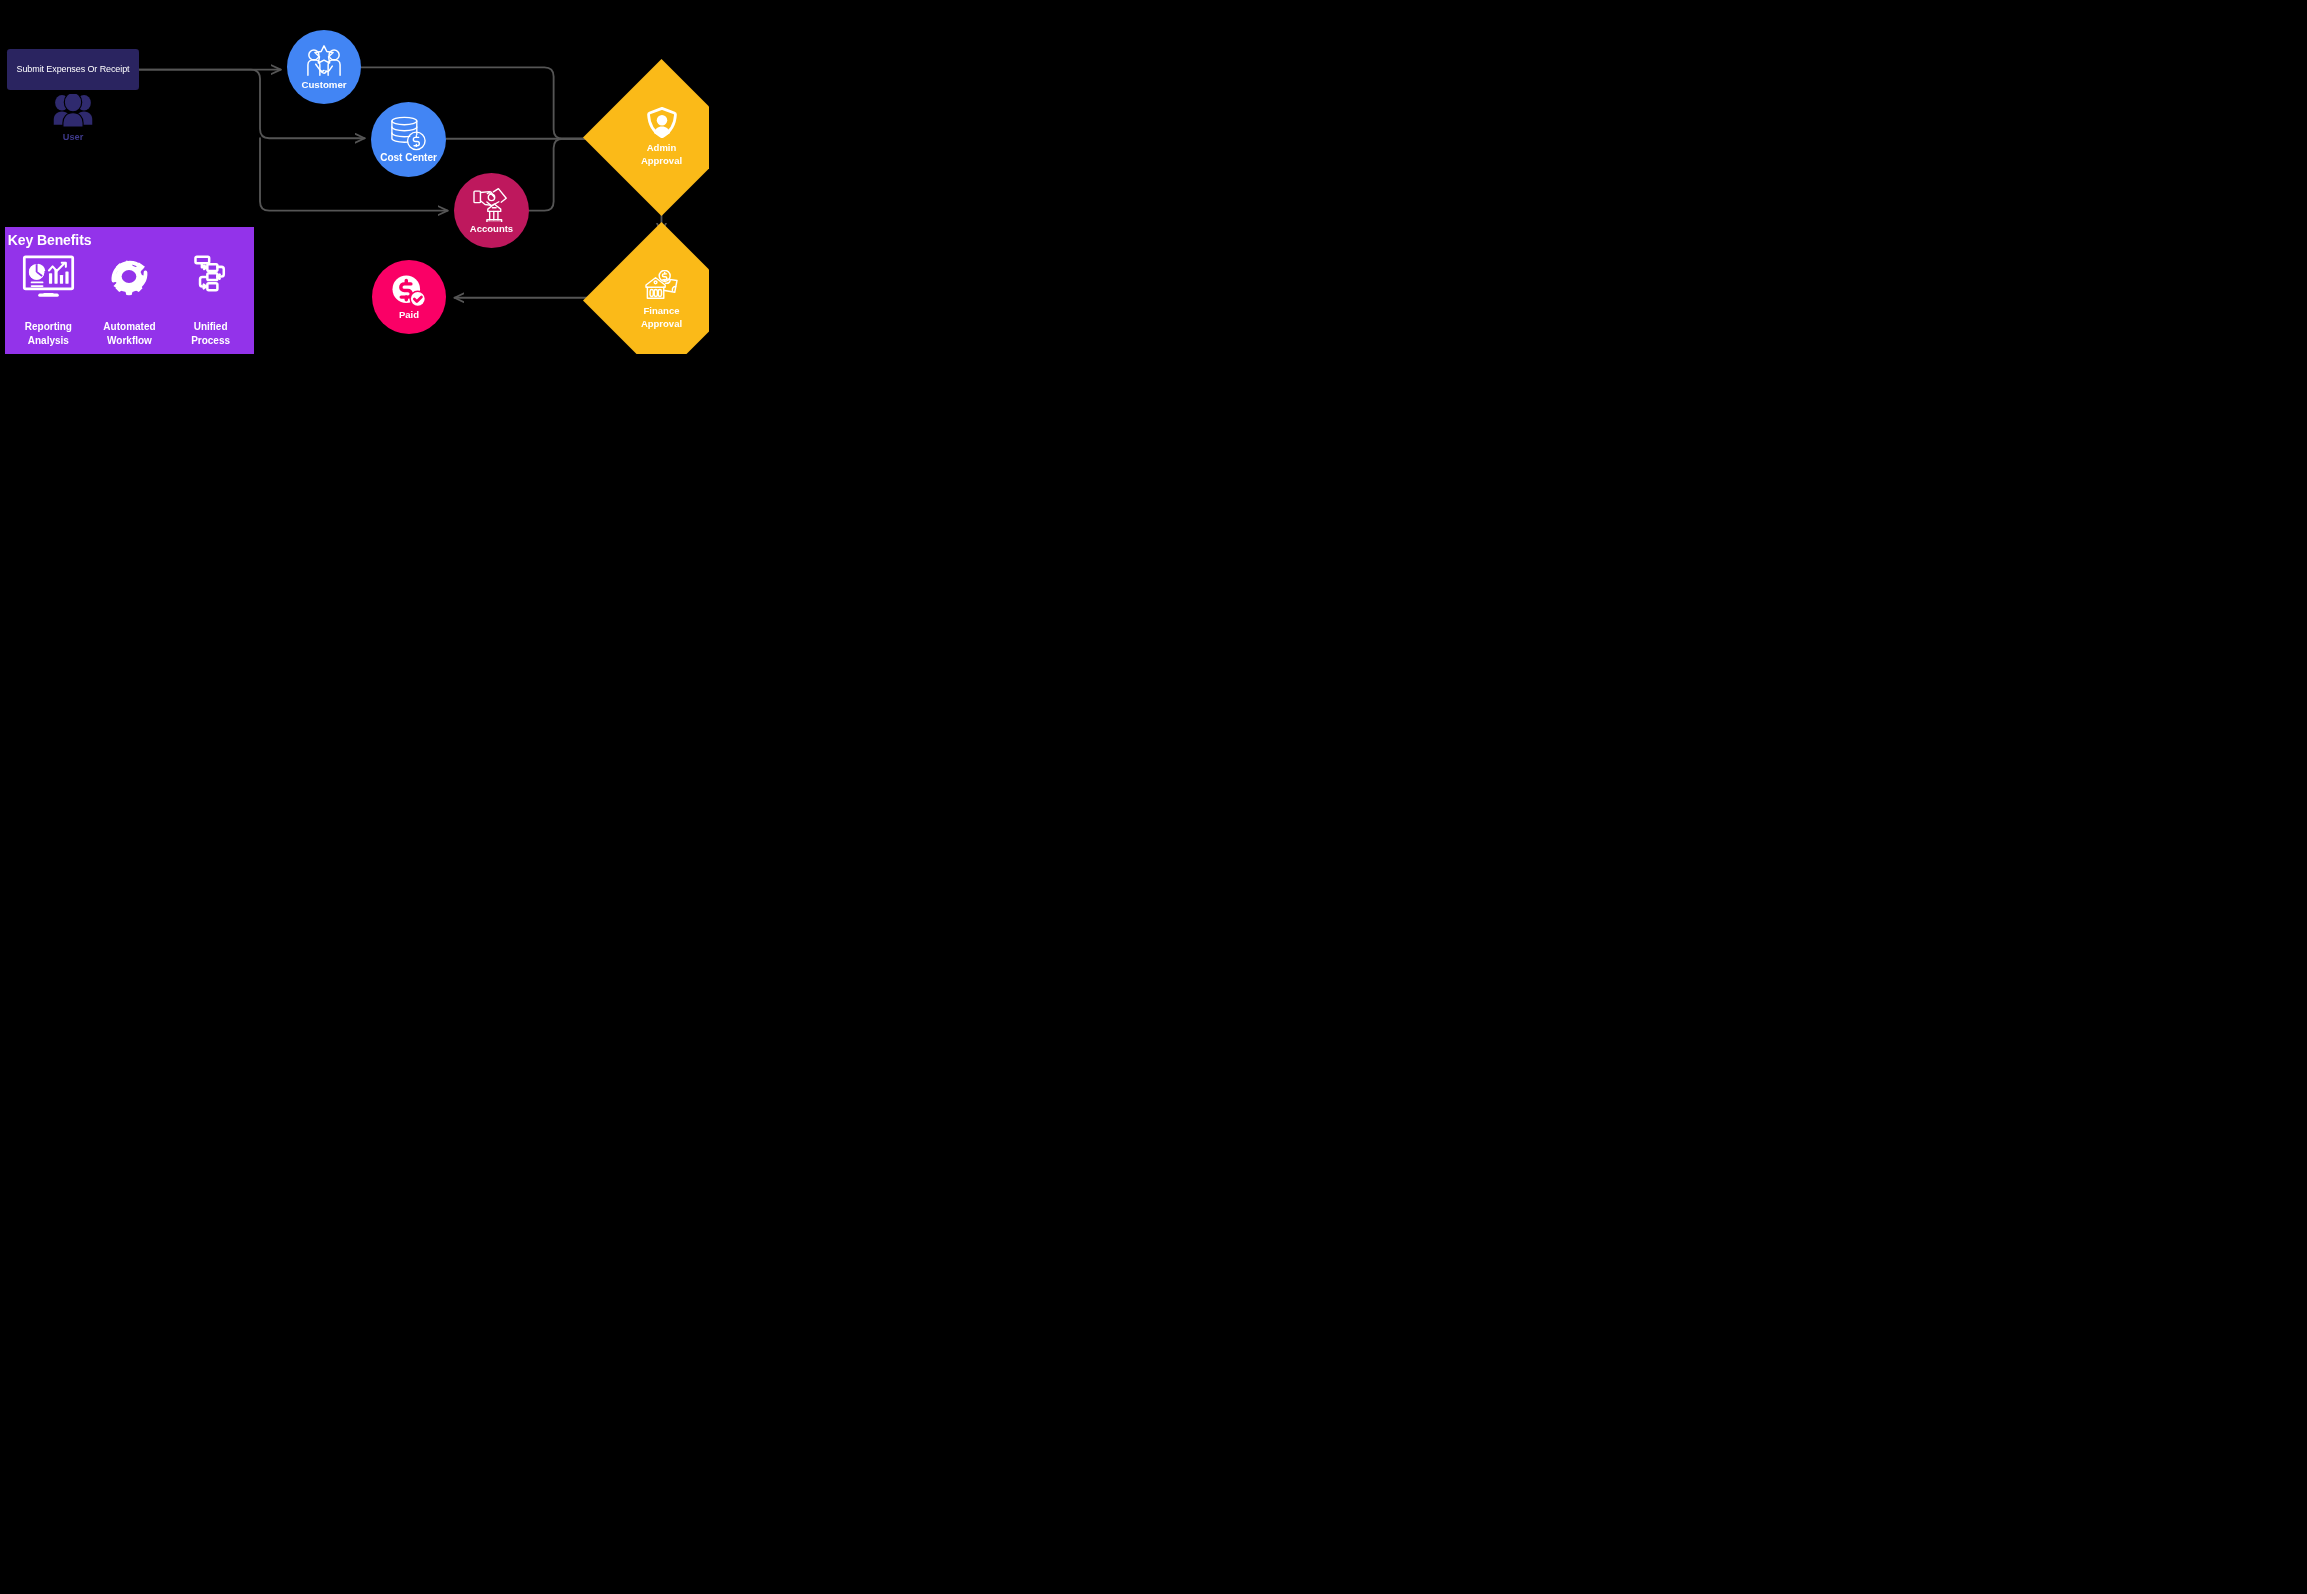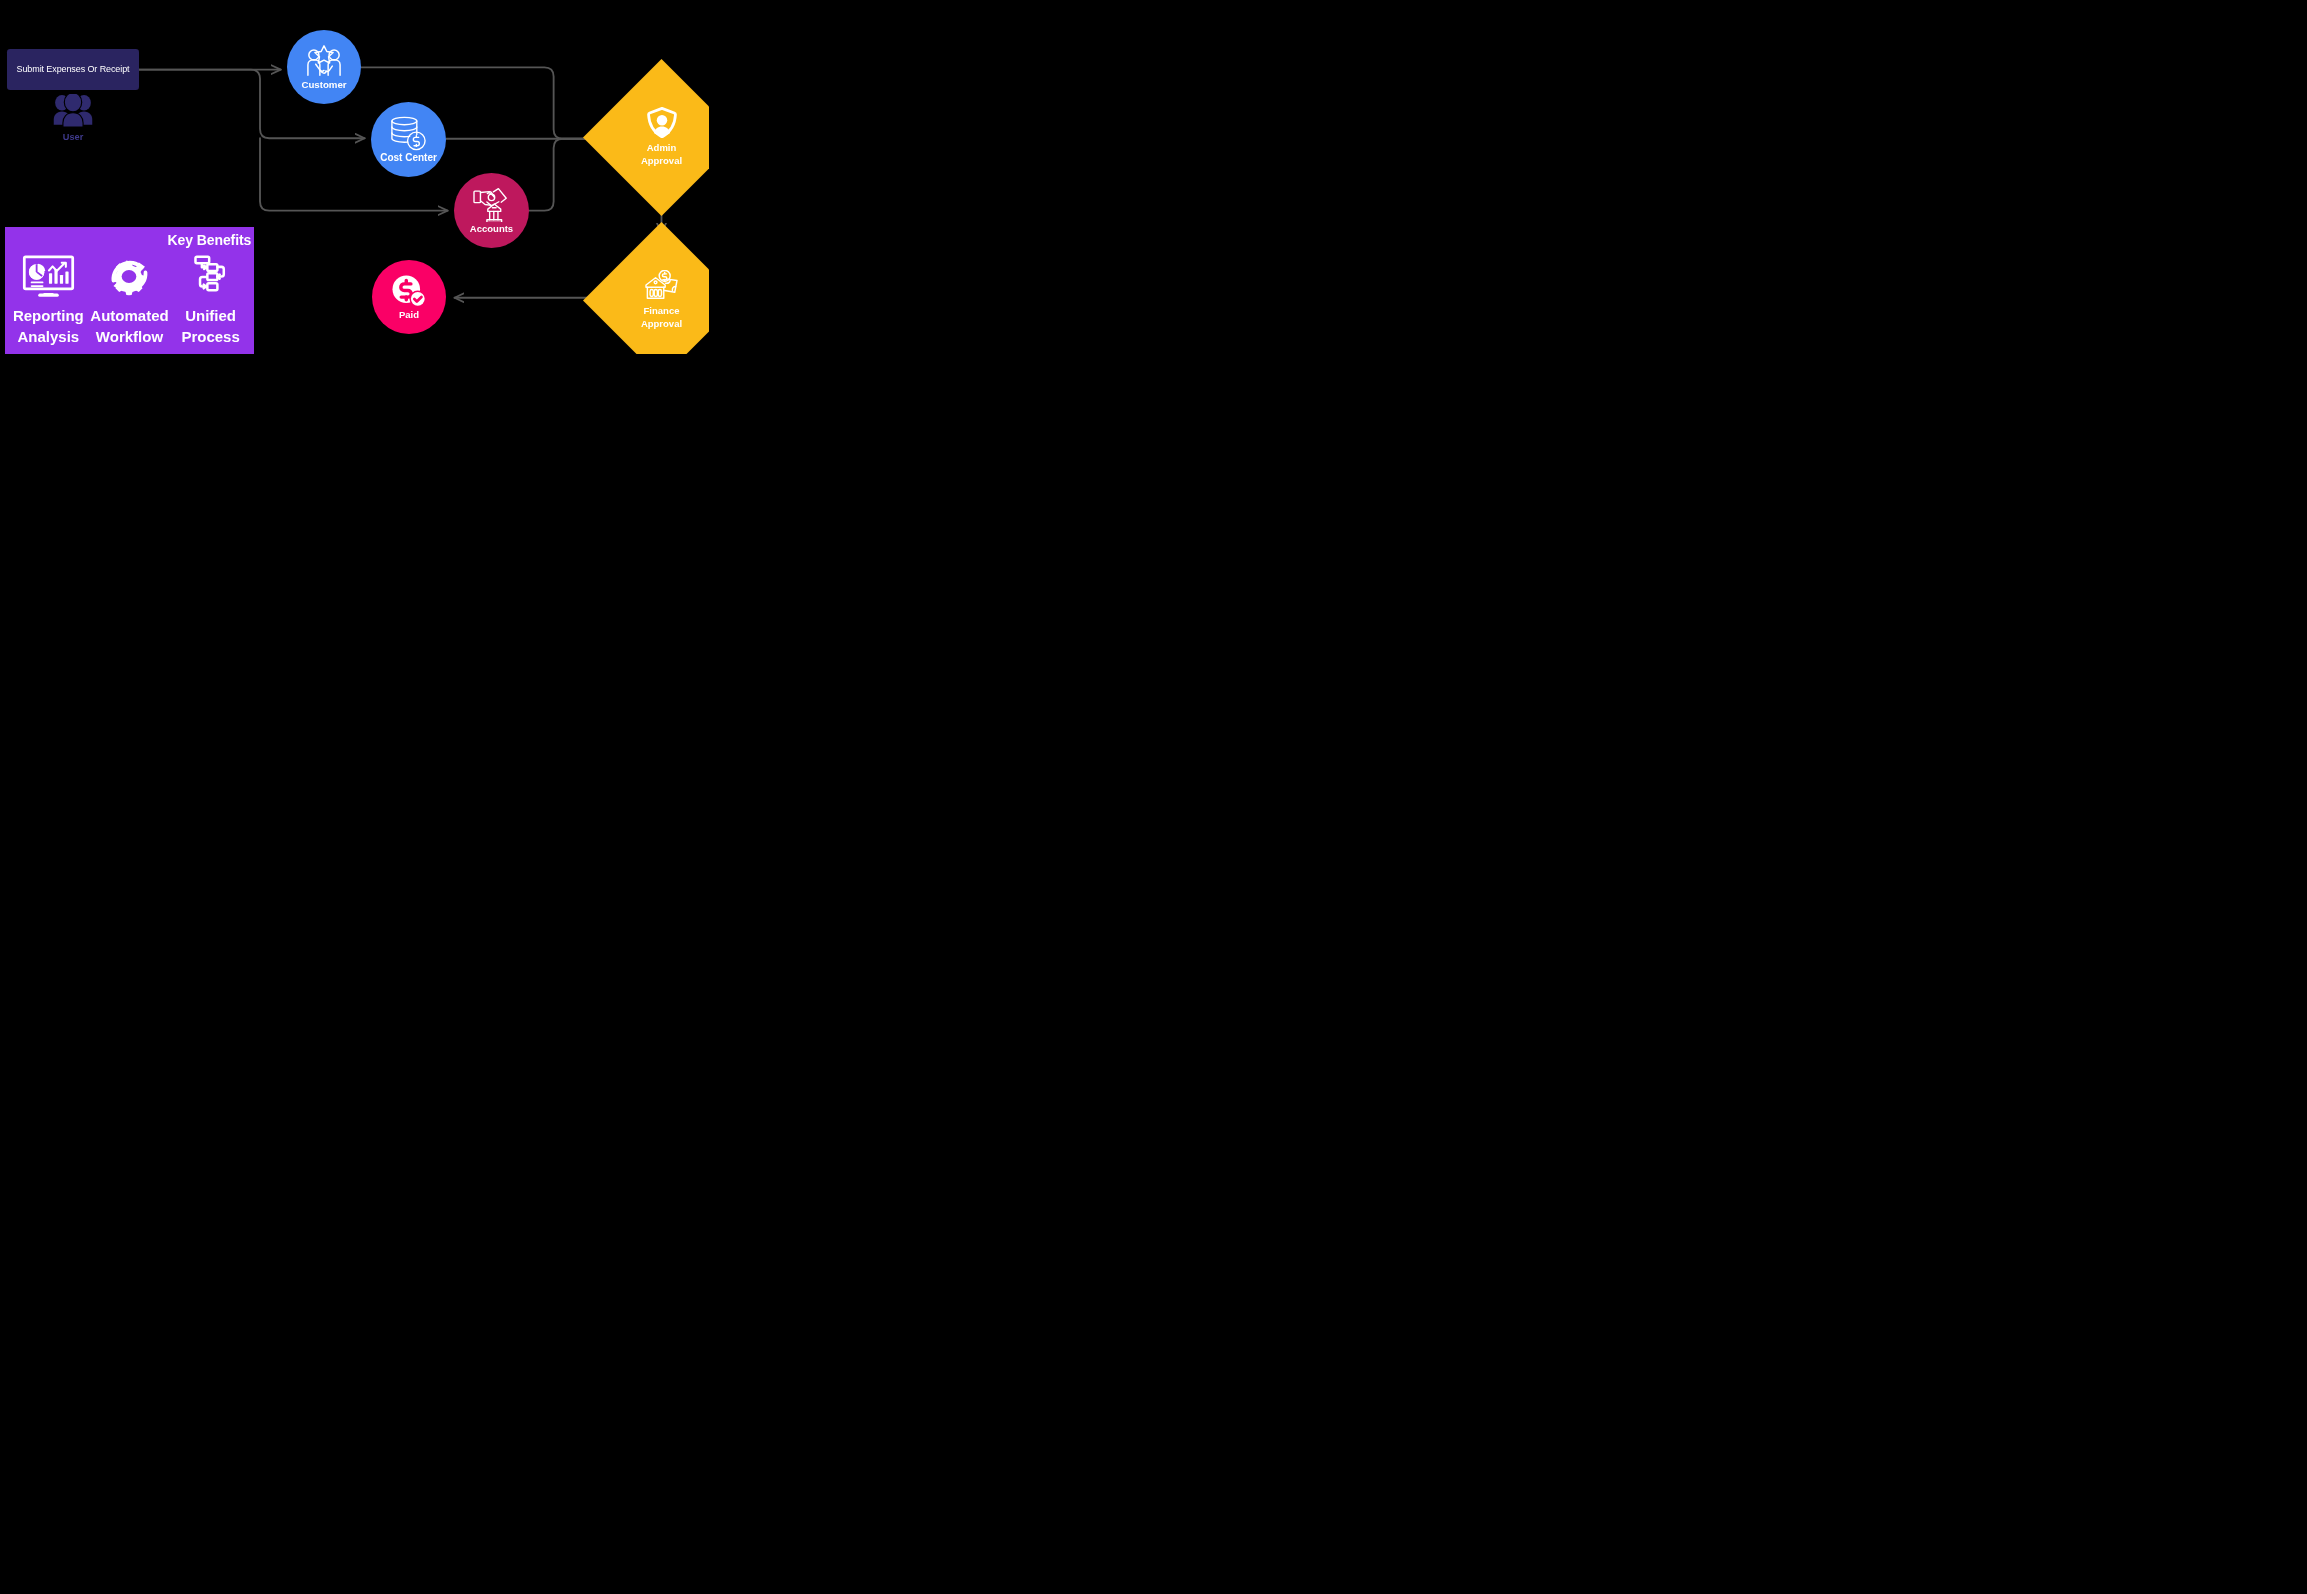--- a/index.html
+++ b/index.html
@@ -46,28 +46,28 @@
   .diamond .inner{position:absolute;left:0;top:0;width:111px;height:111px;
       display:flex;flex-direction:column;align-items:center;justify-content:center;}
   .diamond .cap{color:#fff;font-weight:bold;font-size:9.5px;line-height:1.35;
                 text-align:center;margin-top:1.4px;}
   #d-admin{left:606px;top:82px;}
   #d-finance{left:606px;top:245px;}
 
   
   .kb{position:absolute;left:5px;top:227px;width:249px;height:128px;
       background:#9333EA;box-sizing:border-box;padding:4.6px 2.8px 0 2.8px;}
-  .kb-title{color:#fff;font-weight:bold;font-size:14px;text-align:right;
+  .kb-title{color:#fff;font-weight:bold;font-size:14px;text-align:left;
             letter-spacing:-0.1px;}
   .kb-grid{display:flex;justify-content:space-around;align-items:flex-start;
            margin-top:5.5px;}
   .kb-item{width:74px;display:flex;flex-direction:column;align-items:center;}
   .kb-item .ic{height:46px;display:flex;align-items:center;justify-content:center;}
-  .kb-item .lbl{color:#fff;font-weight:bold;font-size:15px;line-height:1.4;
-                text-align:center;margin-top:6px;}
+  .kb-item .lbl{color:#fff;font-weight:bold;font-size:10px;line-height:1.4;
+                text-align:center;margin-top:21px;}
 </style>
 </head>
 <body>
 
 <div id="stage">
 
   <svg id="wires" viewBox="0 0 1536 768" width="709" height="354">
     <defs>
       <marker id="ah" viewBox="0 0 10 10" refX="9" refY="5" markerWidth="6" markerHeight="6" orient="auto-start-reverse">
         <path d="M0.5,1 L9,5 L0.5,9" fill="none" stroke="#555555" stroke-width="1.6" stroke-linecap="round" stroke-linejoin="round"></path>

